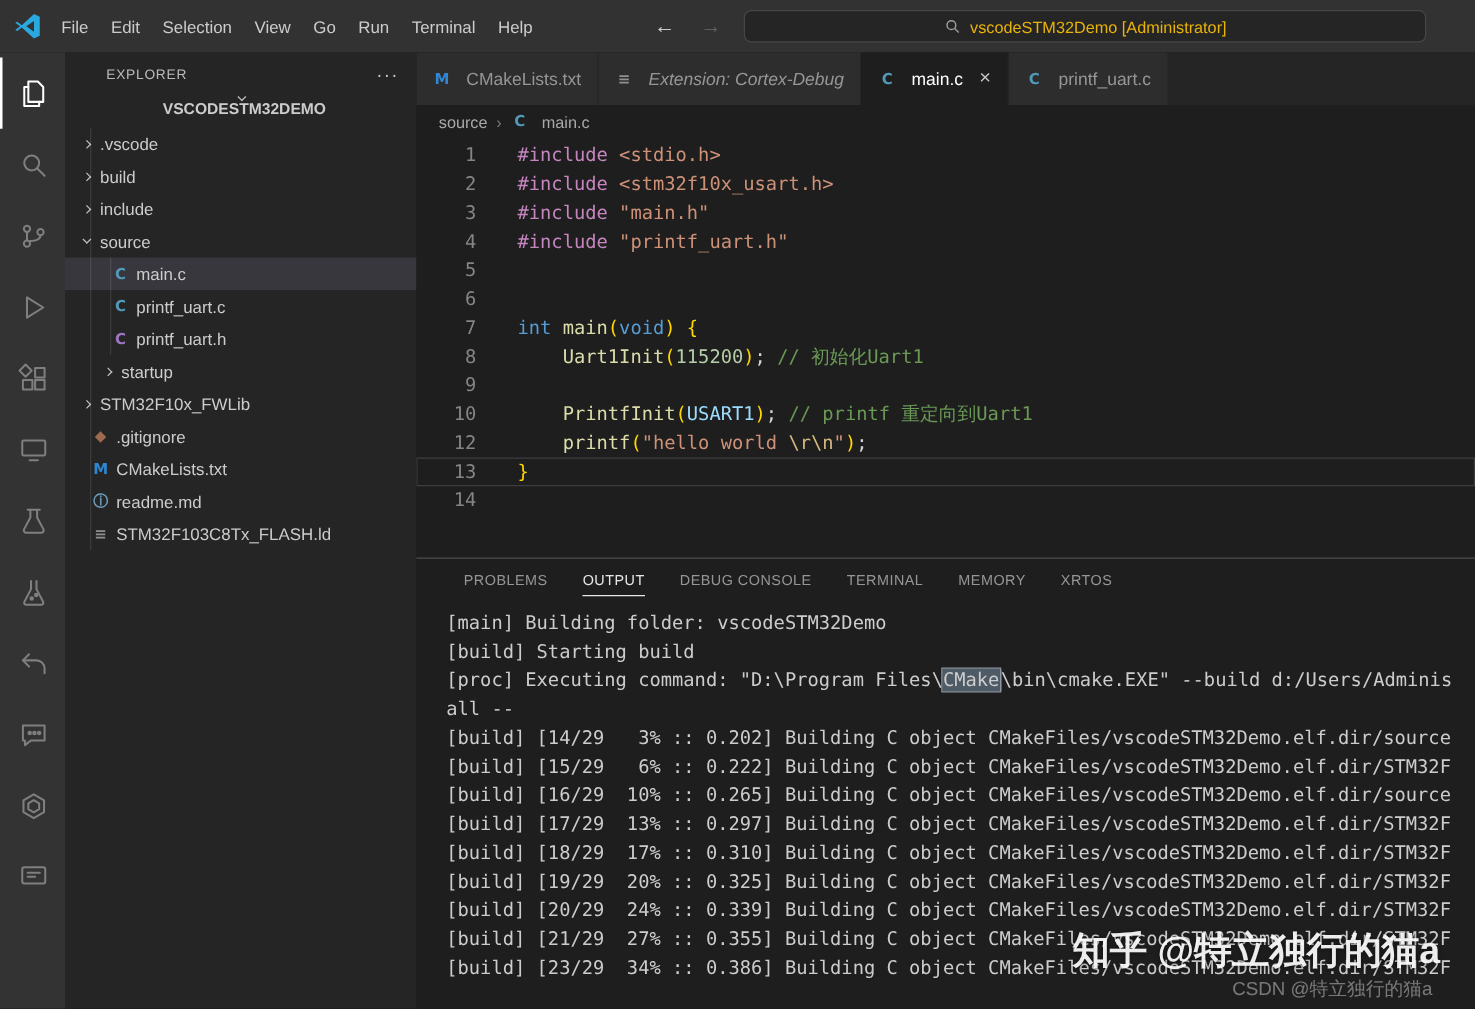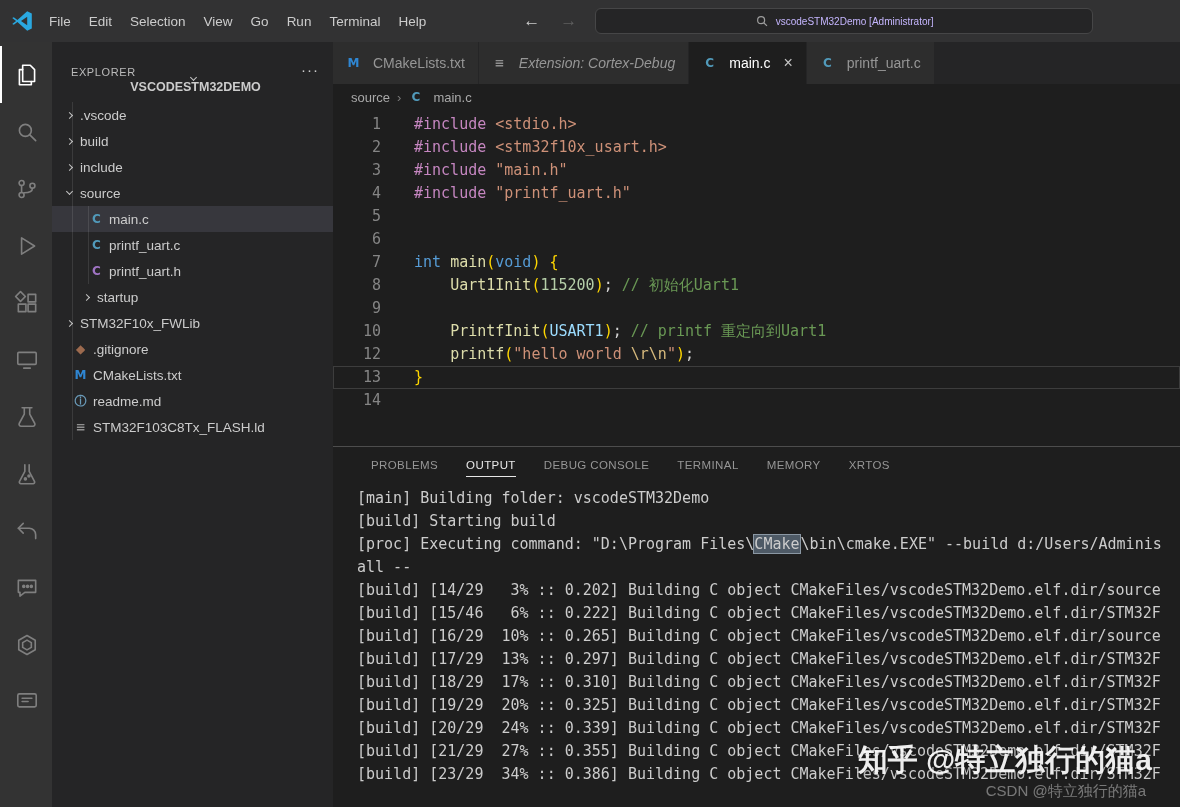--- a/index.html
+++ b/index.html
@@ -12,33 +12,33 @@
   }
   
   .titlebar { height:42px; background:#323233; display:flex; align-items:center; padding-left:10px; }
   .vs-logo { width:24px; height:24px; margin-right:6px; flex:none; }
   .menus { display:flex; }
   .menu-item { font-size:13.5px; color:#cccccc; padding:5px 9px; border-radius:5px; cursor:default; white-space:nowrap; }
   .nav-arrows { margin-left:88px; display:flex; gap:20px; font-size:17px; }
   .arrow-back { color:#cccccc; }
   .arrow-fwd  { color:#5f5f5f; }
   .command-center {
-    margin-left:18px; width:498px; height:26px; background:#252526;
+    margin-left:18px; width:546px; height:26px; background:#252526;
     border:1px solid #464647; border-radius:6px; display:flex; align-items:center;
-    justify-content:center; gap:7px; color:#c4b5fd; font-size:10px;
+    justify-content:center; gap:7px; color:#eab308; font-size:13px;
   }
   
   .main-row { display:flex; height:765px; }
   .activitybar { width:52px; background:#333333; display:flex; flex-direction:column; align-items:center; padding-top:4px; flex:none; }
   .ab-item { width:52px; height:57px; display:flex; align-items:center; justify-content:center; color:#7f7f7f; border-left:2px solid transparent; }
   .ab-item.active { color:#ffffff; border-left-color:#ffffff; }
   .ab-item svg { width:26px; height:26px; }
   
   .sidebar { width:281px; background:#252526; flex:none; display:flex; flex-direction:column; position:relative; font-size:13.5px; }
-  .sidebar-header { height:36px; display:flex; align-items:flex-end; padding:0 14px 0 19px; }
+  .sidebar-header { height:36px; display:flex; align-items:center; padding:0 14px 0 33px; }
   .sidebar-title { font-size:11px; letter-spacing:.6px; color:#bbbbbb; }
   .sidebar-more { margin-left:auto; color:#cccccc; font-size:15px; letter-spacing:1px; cursor:pointer; }
   .section-header { height:24px; display:flex; align-items:center; padding-left:6px; font-weight:700; font-size:12.5px; color:#cccccc;flex-direction:column; }
   .tree { position:relative; }
   .indent-guide { position:absolute; width:1px; background:rgba(255,255,255,.10); }
   .tree-row { height:26px; display:flex; align-items:center; cursor:pointer; }
   .tree-row.selected { background:#37373d; }
   .tree-label { color:#cccccc; white-space:nowrap; }
   .chev { width:5px; height:5px; border-right:1.4px solid #c5c5c5; border-bottom:1.4px solid #c5c5c5;
           transform:rotate(-45deg); margin:0 8px 0 3px; flex:none; }
@@ -313,21 +313,21 @@
           <div class="panel-tab">TERMINAL</div>
           <div class="panel-tab">MEMORY</div>
           <div class="panel-tab">XRTOS</div>
         </div>
       <div class="output">
           <div class="out-line"><span>[main] Building folder: vscodeSTM32Demo </span></div>
           <div class="out-line"><span>[build] Starting build</span></div>
           <div class="out-line"><span>[proc] Executing command: "D:\Program Files\</span><span class="sel-word">CMake</span><span class="caret"></span><span>\bin\cmake.EXE" --build d:/Users/Adminis</span></div>
           <div class="out-line"><span>all --</span></div>
           <div class="out-line"><span>[build] [14/29   3% :: 0.202] Building C object CMakeFiles/vscodeSTM32Demo.elf.dir/source</span></div>
-          <div class="out-line"><span>[build] [15/46   6% :: 0.222] Building C object CMakeFiles/vscodeSTM32Demo.elf.dir/STM32F</span></div>
+          <div class="out-line"><span>[build] [15/29   6% :: 0.222] Building C object CMakeFiles/vscodeSTM32Demo.elf.dir/STM32F</span></div>
           <div class="out-line"><span>[build] [16/29  10% :: 0.265] Building C object CMakeFiles/vscodeSTM32Demo.elf.dir/source</span></div>
           <div class="out-line"><span>[build] [17/29  13% :: 0.297] Building C object CMakeFiles/vscodeSTM32Demo.elf.dir/STM32F</span></div>
           <div class="out-line"><span>[build] [18/29  17% :: 0.310] Building C object CMakeFiles/vscodeSTM32Demo.elf.dir/STM32F</span></div>
           <div class="out-line"><span>[build] [19/29  20% :: 0.325] Building C object CMakeFiles/vscodeSTM32Demo.elf.dir/STM32F</span></div>
           <div class="out-line"><span>[build] [20/29  24% :: 0.339] Building C object CMakeFiles/vscodeSTM32Demo.elf.dir/STM32F</span></div>
           <div class="out-line"><span>[build] [21/29  27% :: 0.355] Building C object CMakeFiles/vscodeSTM32Demo.elf.dir/STM32F</span></div>
           <div class="out-line"><span>[build] [23/29  34% :: 0.386] Building C object CMakeFiles/vscodeSTM32Demo.elf.dir/STM32F</span></div>
         </div>
     </div>
   </div>

